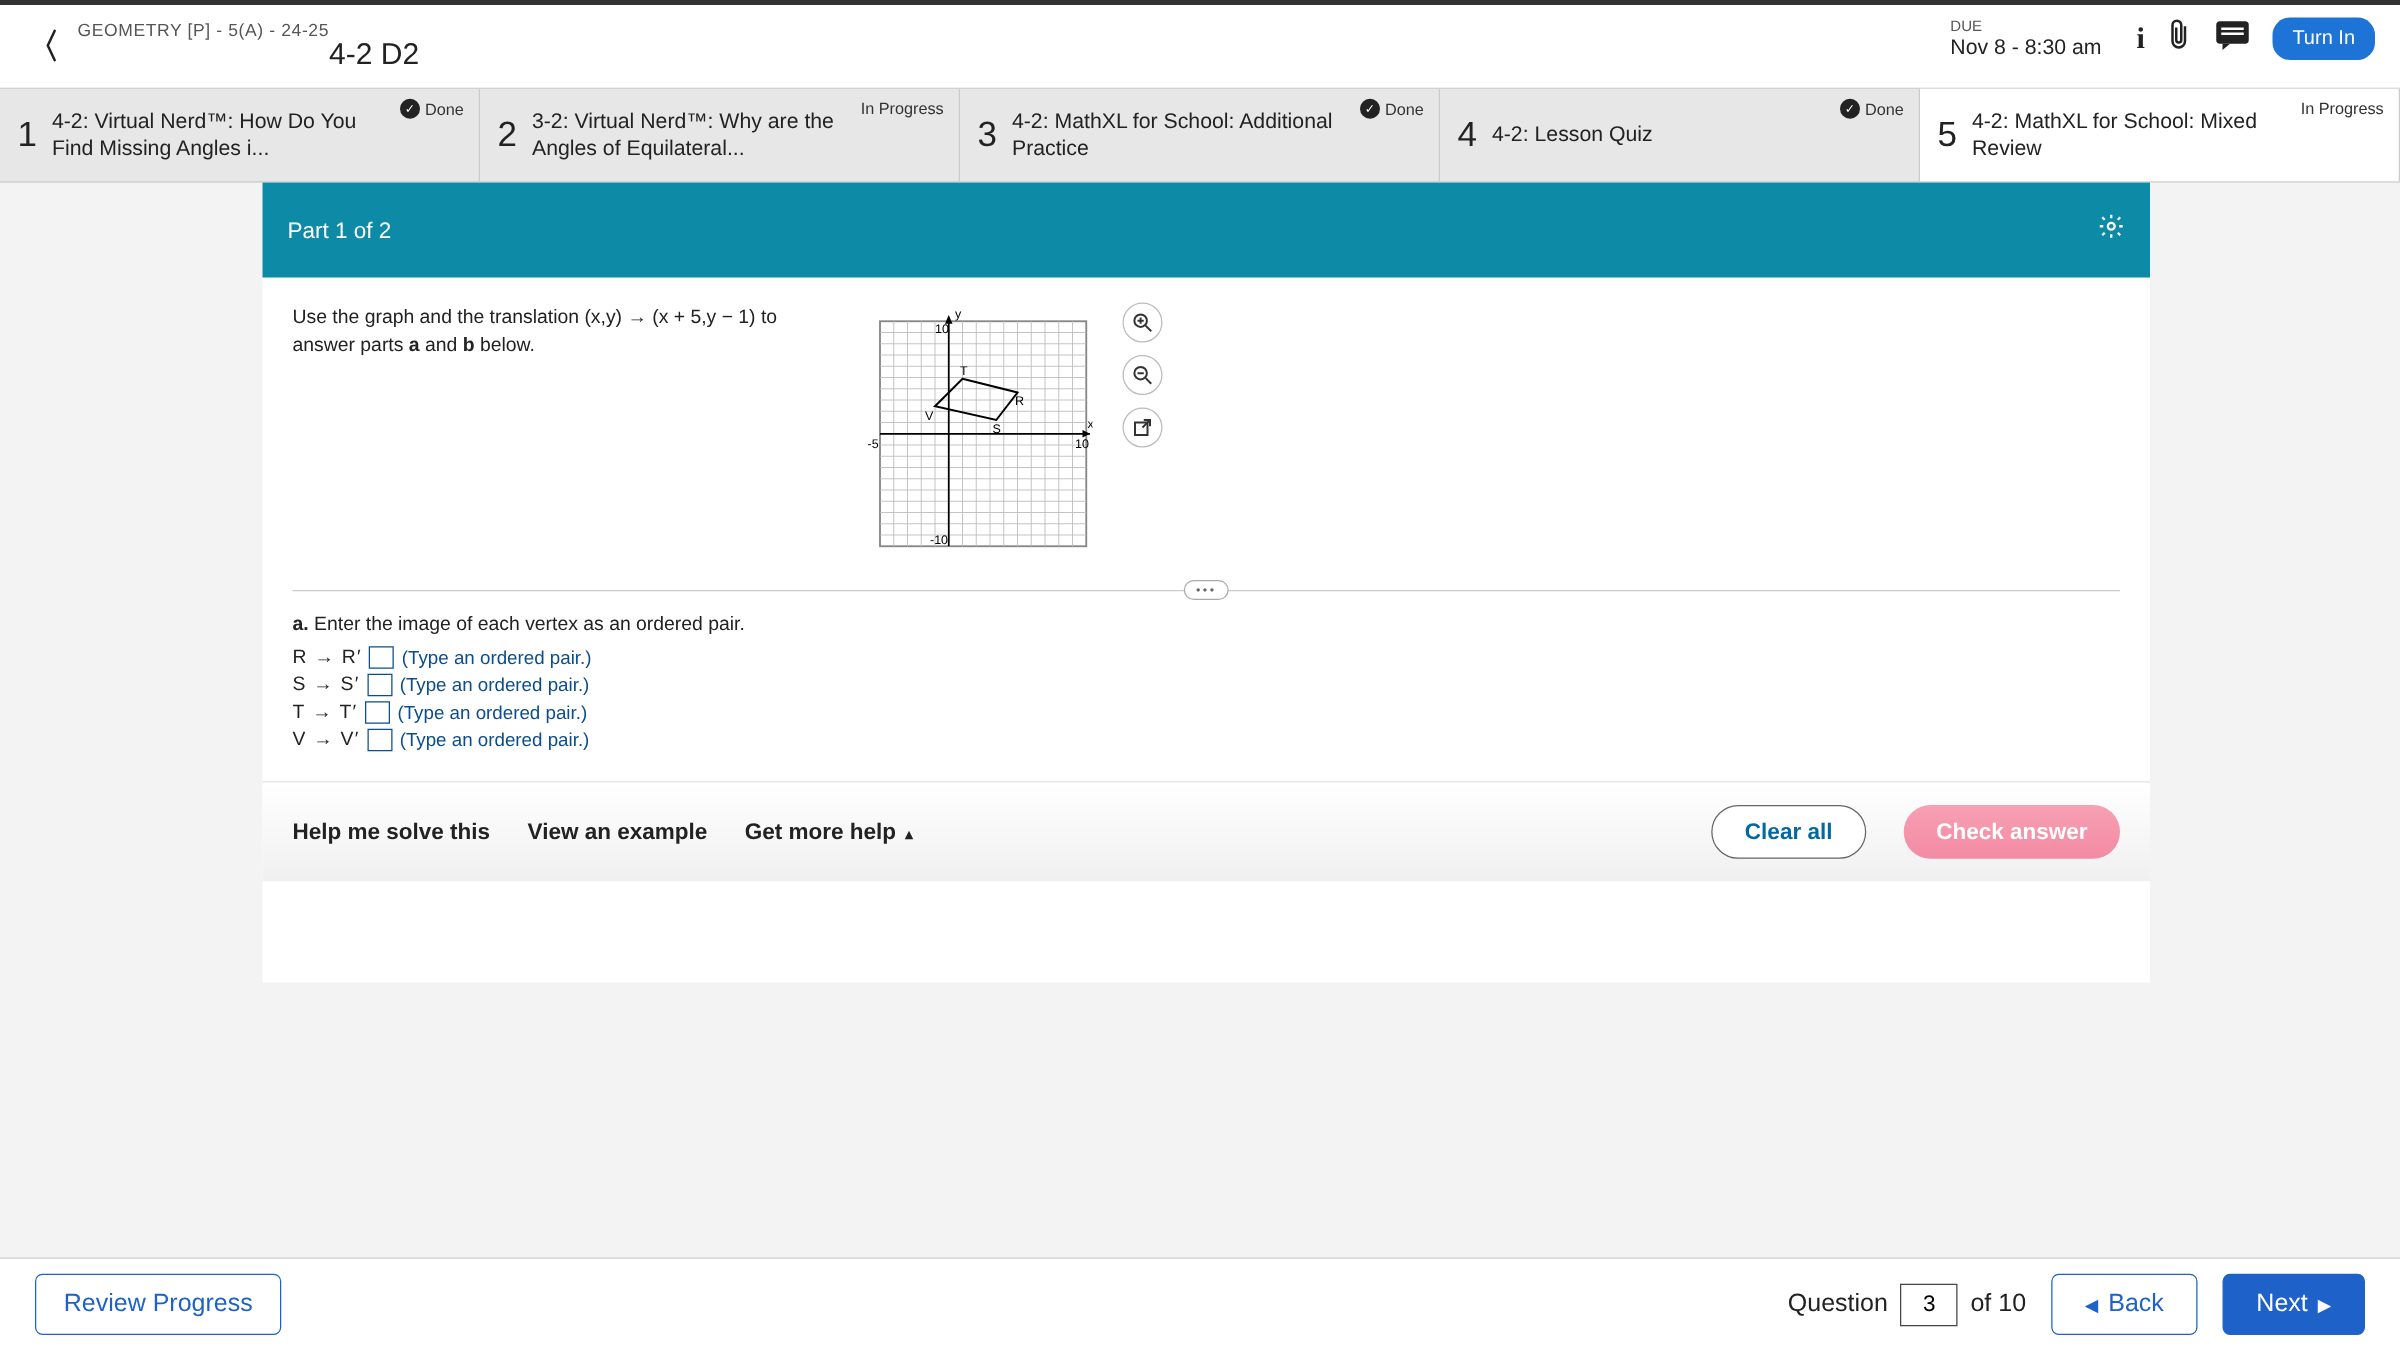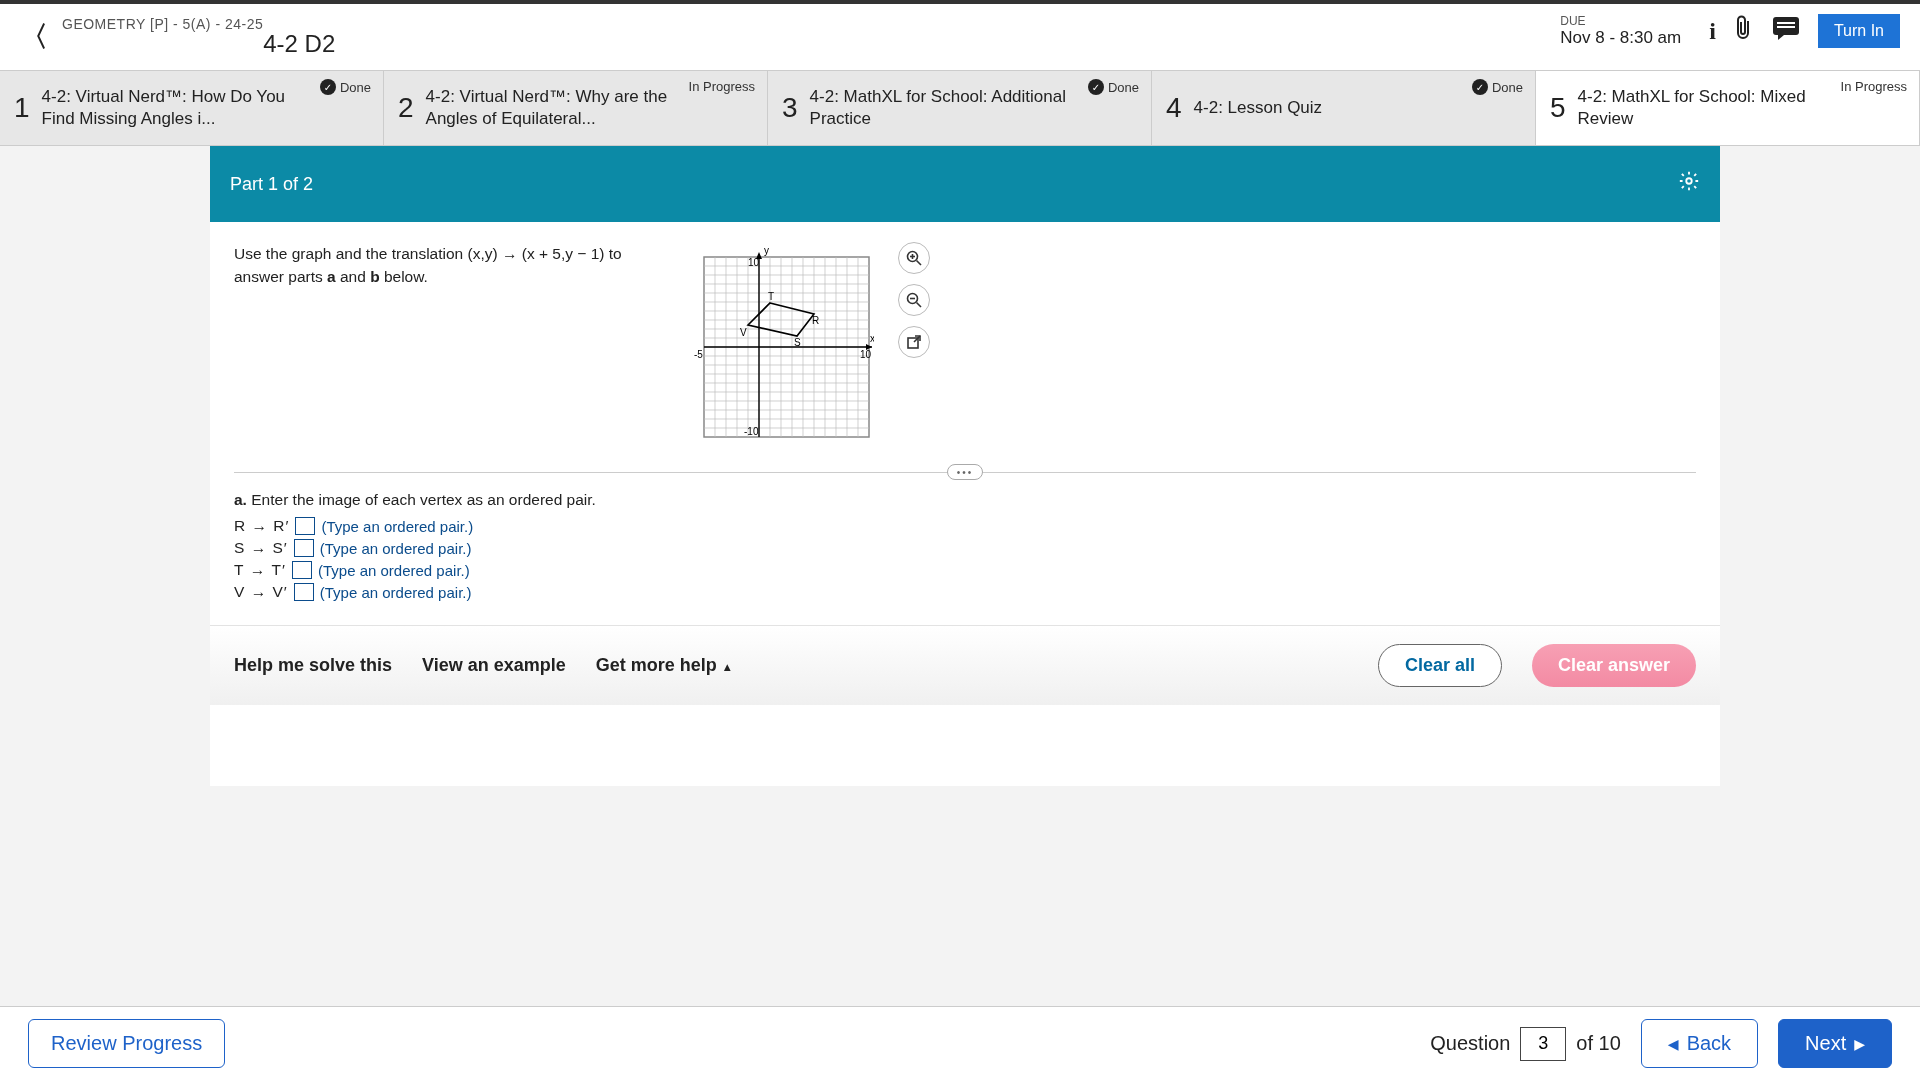--- a/index.html
+++ b/index.html
@@ -10,21 +10,21 @@
   .back-chevron { font-size: 28px; font-weight: bold; cursor: pointer; margin-right: 14px; color: #222; }
   .course-block { display: flex; flex-direction: row; }
   .course-name { font-size: 14px; color: #555; letter-spacing: 0.5px; }
   .assignment-name { font-size: 24px; color: #222; margin-top: 14px; }
   .top-right { position: absolute; right: 20px; top: 10px; display: flex; align-items: center; gap: 18px; }
   .due-block { display: flex; flex-direction: column; align-items: flex-start; margin-right: 10px; }
   .due-label { font-size: 12px; color: #555; }
   .due-date { font-size: 17px; color: #222; }
   .top-icon { font-size: 24px; color: #222; cursor: pointer; font-weight: bold; font-family: "Georgia", serif; }
   .top-icon.clip { font-family: Arial; font-size: 26px; }
-  .turn-in { background: #1e73d6; color: #fff; border: none; border-radius: 0; padding: 8px 16px; font-size: 16px; cursor: pointer; }
+  .turn-in { background: #1e73d6; color: #fff; border: none; border-radius: 14px; padding: 8px 16px; font-size: 16px; cursor: pointer; }
 
   
   .tasks-row { display: flex; background: #e7e7e7; border-top: 1px solid #ccc; border-bottom: 1px solid #ccc; height: 76px; }
   .task-tab { flex: 1; border-right: 1px solid #ccc; padding: 8px 14px; display: flex; align-items: center; gap: 12px; position: relative; cursor: pointer; }
   .task-tab.active { background: #fff; }
   .task-num { font-size: 28px; color: #222; }
   .task-title { font-size: 17px; color: #222; line-height: 1.3; max-width: 260px; }
   .task-status { position: absolute; top: 8px; right: 12px; font-size: 13px; color: #333; display: flex; align-items: center; gap: 4px; }
   .done-dot { background: #222; color: #fff; border-radius: 50%; width: 16px; height: 16px; display: inline-flex; align-items: center; justify-content: center; font-size: 10px; }
 
@@ -109,21 +109,21 @@
   <div class="task-tab">
     <div class="task-num">1</div>
     <div class="task-title">4-2: Virtual Nerd™: How Do You Find Missing Angles i...</div>
     <div class="task-status">
         <span class="done-dot">✓</span>
         <span>Done</span>
       </div>
   </div>
   <div class="task-tab">
     <div class="task-num">2</div>
-    <div class="task-title">4-2: Virtual Nerd™: Why are the Angles of Equilateral...</div>
+    <div class="task-title">3-2: Virtual Nerd™: Why are the Angles of Equilateral...</div>
     <div class="task-status">In Progress</div>
   </div>
   <div class="task-tab">
     <div class="task-num">3</div>
     <div class="task-title">4-2: MathXL for School: Additional Practice</div>
     <div class="task-status">
         <span class="done-dot">✓</span>
         <span>Done</span>
       </div>
   </div>
@@ -280,21 +280,21 @@
   </div>
 
   <div class="help-row">
     <div class="help-links">
       <span class="link">Help me solve this</span>
       <span class="link">View an example</span>
       <span class="link"><span>Get more help</span><span class="caret"> ▴</span></span>
     </div>
     <div class="action-buttons">
       <button class="clear-btn">Clear all</button>
-      <button class="check-btn">Clear answer</button>
+      <button class="check-btn">Check answer</button>
     </div>
   </div>
 </div>
 
 <div class="bottom-bar">
   <button class="review-btn">Review Progress</button>
   <div class="nav-right">
     <div class="q-counter">
       <span>Question</span>
       <input class="q-input" value="3" style="">

